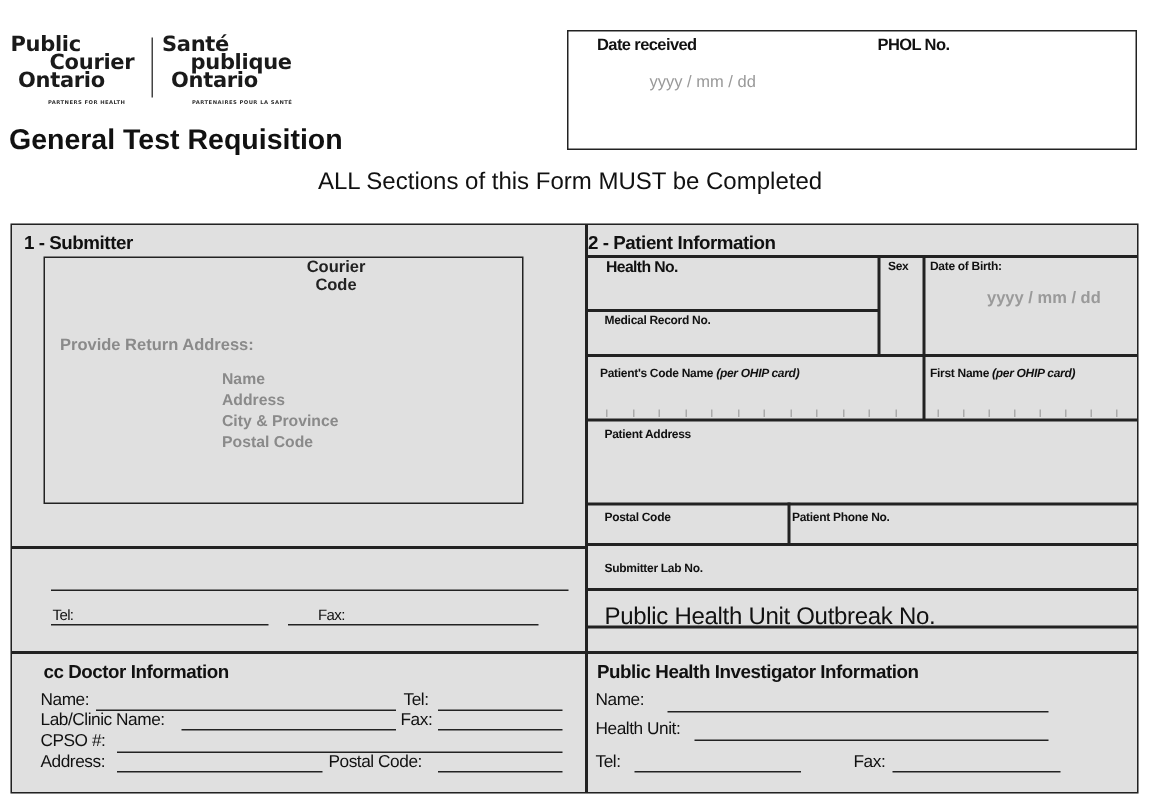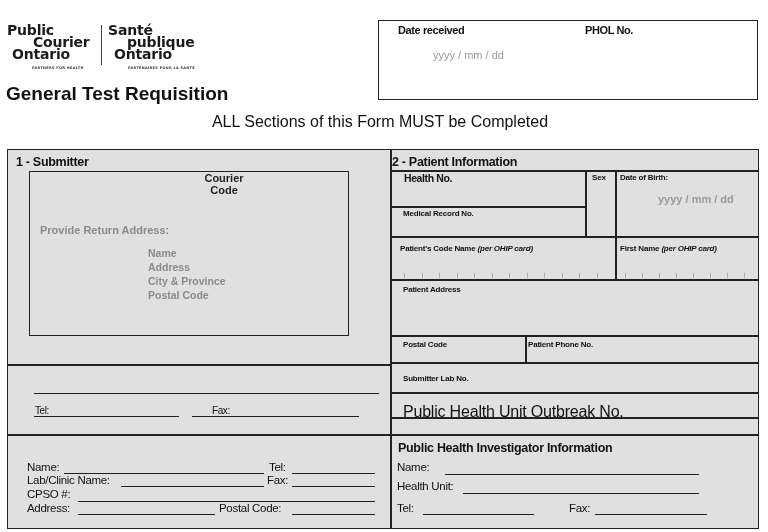--- a/index.html
+++ b/index.html
@@ -86,20 +86,21 @@
 
   <div class="abs hline" style="left:0;top:214px;width:382px"></div>
   <div class="abs uline" style="left:26px;top:243px;width:345px"></div>
   <div class="abs lbl-md" style="left:27px;top:255px;font-weight:normal">Tel:</div>
   <div class="abs uline" style="left:26px;top:266px;width:145px"></div>
   <div class="abs lbl-md" style="left:204px;top:255px;font-weight:normal">Fax:</div>
   <div class="abs uline" style="left:184px;top:266px;width:167px"></div>
 
   <div class="abs hline" style="left:0;top:284px;width:382px"></div>
 
+  <div class="abs sec-title" style="left:21px;top:291px">cc Doctor Information</div>
   <div class="abs field-lbl" style="left:19px;top:311px">Name:</div>
   <div class="abs uline" style="left:56px;top:323px;width:200px"></div>
   <div class="abs field-lbl" style="left:261px;top:311px">Tel:</div>
   <div class="abs uline" style="left:284px;top:323px;width:83px"></div>
 
   <div class="abs field-lbl" style="left:19px;top:324px">Lab/Clinic Name:</div>
   <div class="abs uline" style="left:113px;top:336px;width:143px"></div>
   <div class="abs field-lbl" style="left:259px;top:324px">Fax:</div>
   <div class="abs uline" style="left:284px;top:336px;width:83px"></div>
 

